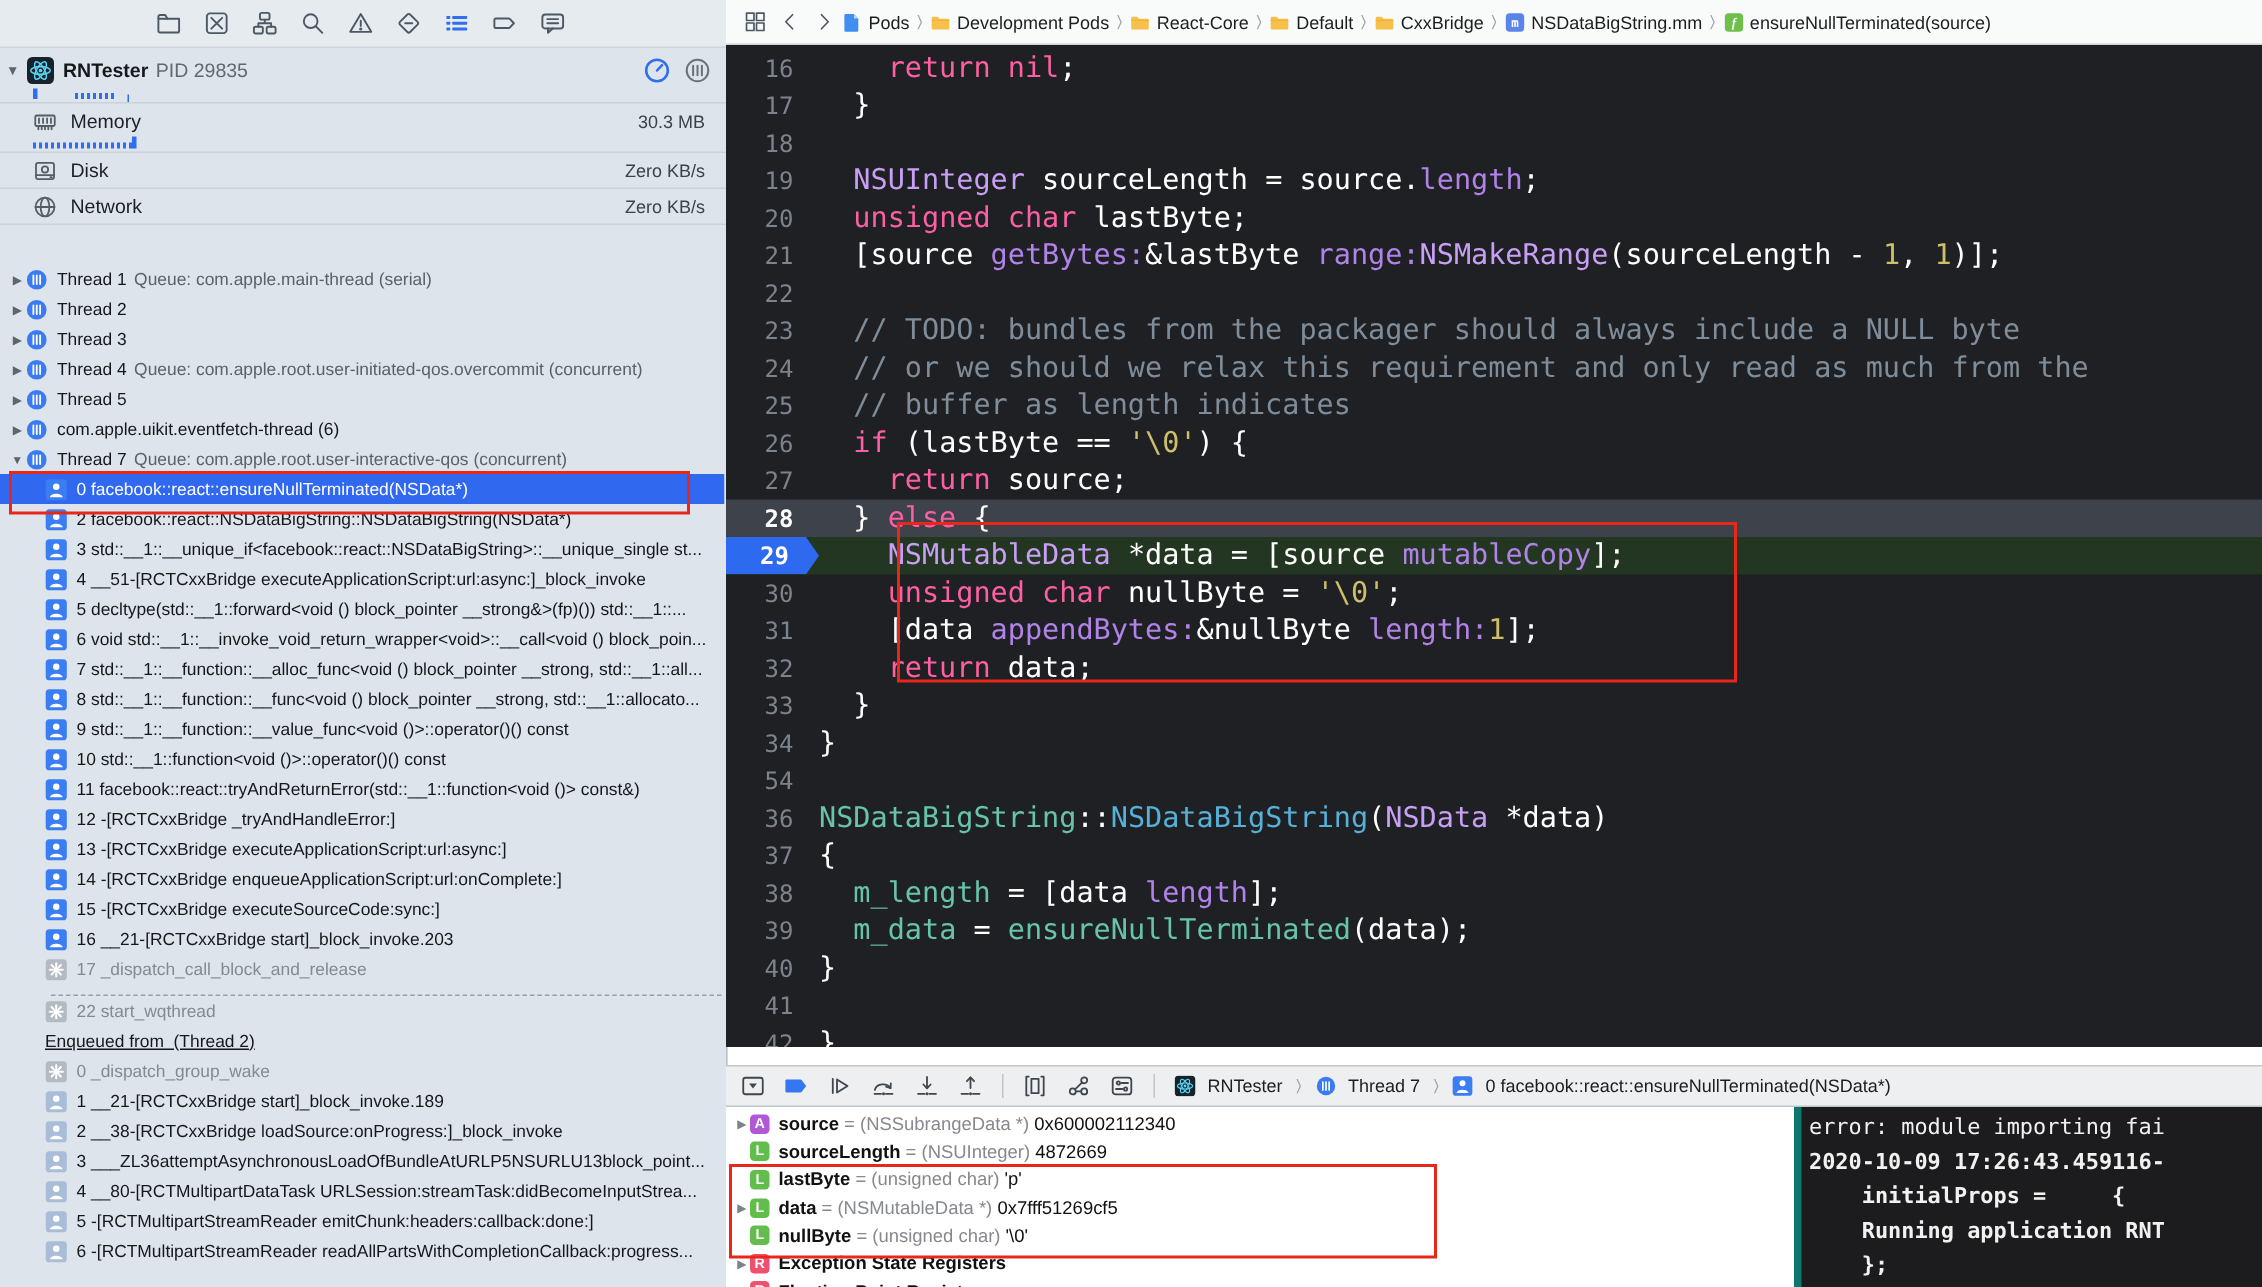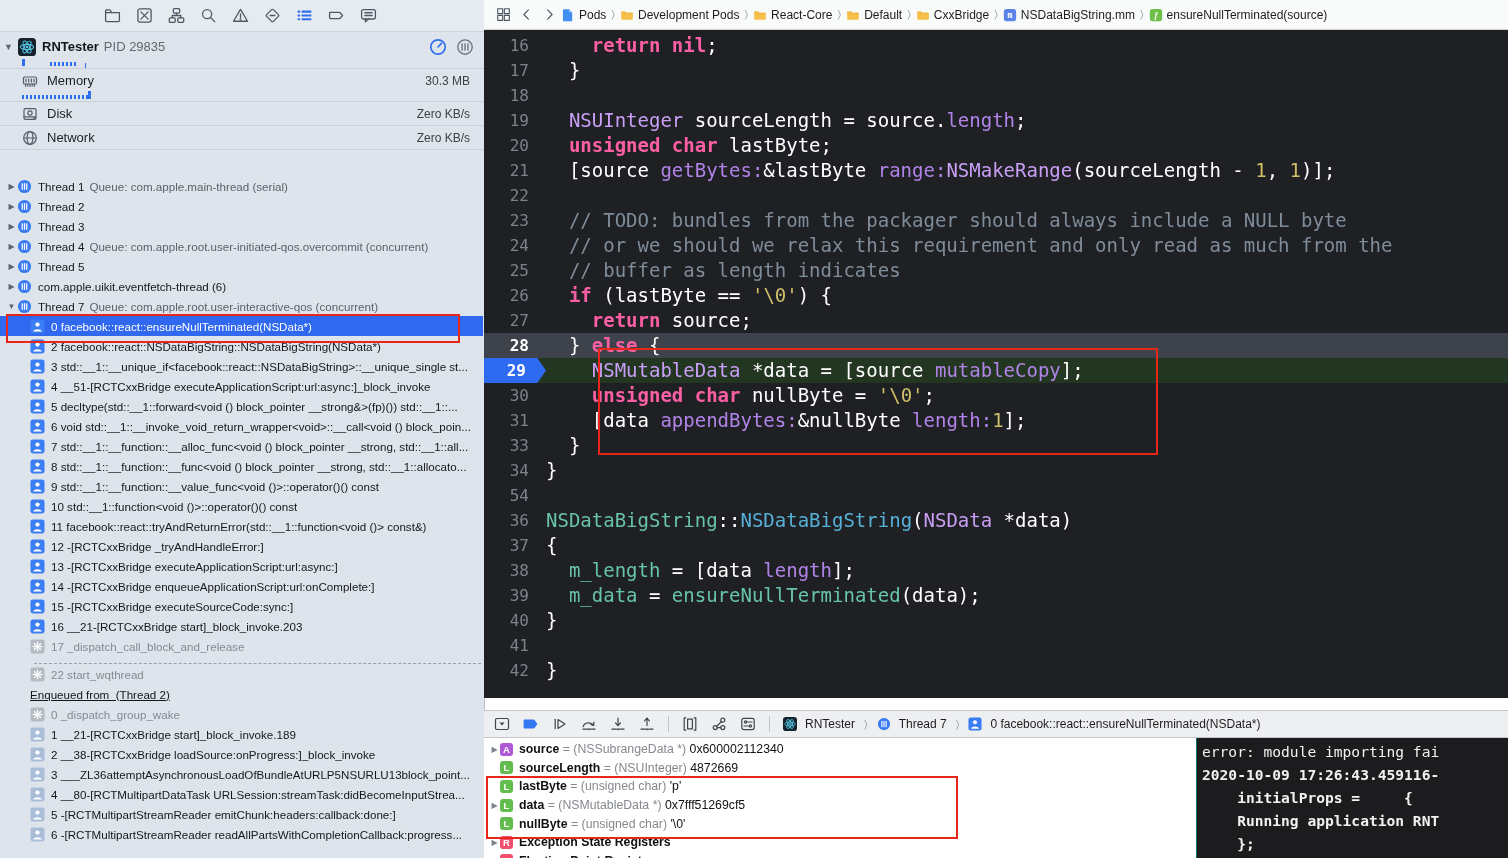--- a/index.html
+++ b/index.html
@@ -60,21 +60,21 @@
           font-family:"DejaVu Sans Mono",monospace;padding-top:3px;box-sizing:border-box;}
   .cl{display:flex;height:25px;line-height:25px;white-space:pre;}
   .gut{width:62px;flex:none;text-align:right;padding-right:17px;box-sizing:border-box;font-size:16px;color:#7d838c;}
   .codetxt{font-size:19px;letter-spacing:0;}
   .cl.hlgray{background:#3d424b;}
   .cl.hlgray .gut{color:#fff;font-weight:bold;}
   .cl.hlgreen{background:#223621;}
   .gut.bdg{background:#2e6af0;color:#fff;font-weight:bold;
            clip-path:polygon(0 0,86% 0,100% 50%,86% 100%,0 100%);padding-right:20px;}
   .tok-p{color:#fff;}
-  .tok-k{color:#fc5fa3;font-weight:bold;}
+  .tok-k{color:#fc5fa3;font-weight:normal;}
   .tok-ty{color:#c99ff6;}
   .tok-m{color:#b183e8;}
   .tok-n{color:#d0bf69;}
   .tok-c{color:#7f8c99;}
   .tok-t1{color:#67c3ab;}
   .tok-t2{color:#56b1d8;}
 
   
   #debug-bar{position:absolute;left:484px;top:710px;width:1024px;height:28px;background:#edeff1;border-top:1px solid #c2c6ca;
              border-bottom:1px solid #c2c6ca;display:flex;align-items:center;padding-left:10px;box-sizing:border-box;gap:13px;}
@@ -89,21 +89,21 @@
   .vrow .disc{width:11px;font-size:8px;color:#7b828a;text-align:center;flex:none;}
   .vbadge{width:13px;height:13px;border-radius:3px;color:#fff;font-size:9.5px;font-weight:bold;
           display:flex;align-items:center;justify-content:center;margin-right:6px;flex:none;}
   .vname{font-weight:bold;}
   .vtype{color:#85898e;}
   .vval{color:#111;}
 
   
   #console{position:absolute;left:1196px;top:738px;width:312px;height:120px;background:#1c1c1e;color:#f1f1f1;
            font-family:"DejaVu Sans Mono",monospace;font-size:14.6px;line-height:23px;white-space:pre;overflow:hidden;
-           padding:2px 0 0 5px;box-sizing:border-box;border-left:1px solid #0f766e;}
+           padding:2px 0 0 5px;box-sizing:border-box;border-left:5px solid #0f766e;}
   .con-line.b{font-weight:bold;}
 
   
   .ann{position:absolute;border:2px solid #e8271b;z-index:50;pointer-events:none;}
   #ann-frame{left:6px;top:314px;width:450px;height:25px;}
   #ann-code{left:598px;top:348px;width:556px;height:103px;}
   #ann-vars{left:486px;top:776px;width:468px;height:59px;}
 </style>
 </head>
 <body>
@@ -501,20 +501,21 @@
     <div class="cl"><span class="gut">22</span><span class="codetxt"></span></div>
     <div class="cl"><span class="gut">23</span><span class="codetxt"><span class="tok-c">  // TODO: bundles from the packager should always include a NULL byte</span></span></div>
     <div class="cl"><span class="gut">24</span><span class="codetxt"><span class="tok-c">  // or we should we relax this requirement and only read as much from the</span></span></div>
     <div class="cl"><span class="gut">25</span><span class="codetxt"><span class="tok-c">  // buffer as length indicates</span></span></div>
     <div class="cl"><span class="gut">26</span><span class="codetxt"><span class="tok-p">  </span><span class="tok-k">if</span><span class="tok-p"> (lastByte == </span><span class="tok-n">'\0'</span><span class="tok-p">) {</span></span></div>
     <div class="cl"><span class="gut">27</span><span class="codetxt"><span class="tok-p">    </span><span class="tok-k">return</span><span class="tok-p"> source;</span></span></div>
     <div class="cl hlgray"><span class="gut">28</span><span class="codetxt"><span class="tok-p">  } </span><span class="tok-k">else</span><span class="tok-p"> {</span></span></div>
     <div class="cl hlgreen"><span class="gut bdg">29</span><span class="codetxt"><span class="tok-p">    </span><span class="tok-ty">NSMutableData</span><span class="tok-p"> *data = [source </span><span class="tok-m">mutableCopy</span><span class="tok-p">];</span></span></div>
     <div class="cl"><span class="gut">30</span><span class="codetxt"><span class="tok-p">    </span><span class="tok-k">unsigned char</span><span class="tok-p"> nullByte = </span><span class="tok-n">'\0'</span><span class="tok-p">;</span></span></div>
     <div class="cl"><span class="gut">31</span><span class="codetxt"><span class="tok-p">    [data </span><span class="tok-m">appendBytes:</span><span class="tok-p">&amp;nullByte </span><span class="tok-m">length:</span><span class="tok-n">1</span><span class="tok-p">];</span></span></div>
+    <div class="cl"><span class="gut">32</span><span class="codetxt"><span class="tok-p">    </span><span class="tok-k">return</span><span class="tok-p"> data;</span></span></div>
     <div class="cl"><span class="gut">33</span><span class="codetxt"><span class="tok-p">  }</span></span></div>
     <div class="cl"><span class="gut">34</span><span class="codetxt"><span class="tok-p">}</span></span></div>
     <div class="cl"><span class="gut">54</span><span class="codetxt"></span></div>
     <div class="cl"><span class="gut">36</span><span class="codetxt"><span class="tok-t1">NSDataBigString</span><span class="tok-p">::</span><span class="tok-t2">NSDataBigString</span><span class="tok-p">(</span><span class="tok-ty">NSData</span><span class="tok-p"> *data)</span></span></div>
     <div class="cl"><span class="gut">37</span><span class="codetxt"><span class="tok-p">{</span></span></div>
     <div class="cl"><span class="gut">38</span><span class="codetxt"><span class="tok-p">  </span><span class="tok-t1">m_length</span><span class="tok-p"> = [data </span><span class="tok-m">length</span><span class="tok-p">];</span></span></div>
     <div class="cl"><span class="gut">39</span><span class="codetxt"><span class="tok-p">  </span><span class="tok-t1">m_data</span><span class="tok-p"> = </span><span class="tok-t1">ensureNullTerminated</span><span class="tok-p">(data);</span></span></div>
     <div class="cl"><span class="gut">40</span><span class="codetxt"><span class="tok-p">}</span></span></div>
     <div class="cl"><span class="gut">41</span><span class="codetxt"></span></div>
     <div class="cl"><span class="gut">42</span><span class="codetxt"><span class="tok-p">}</span></span></div>

